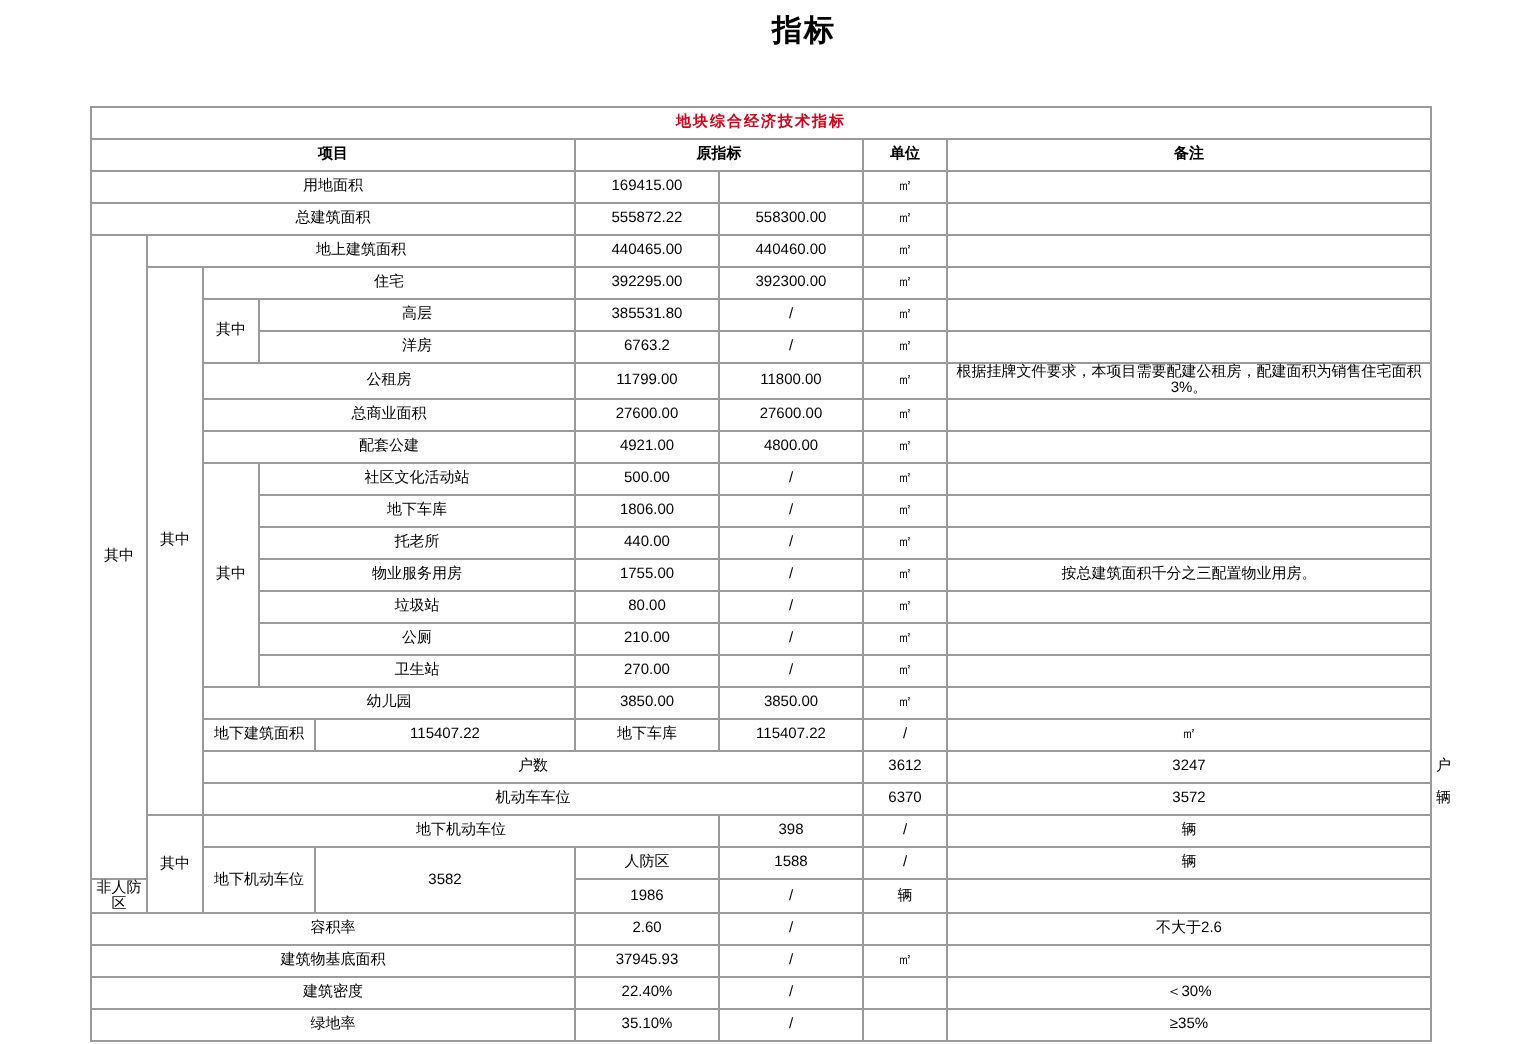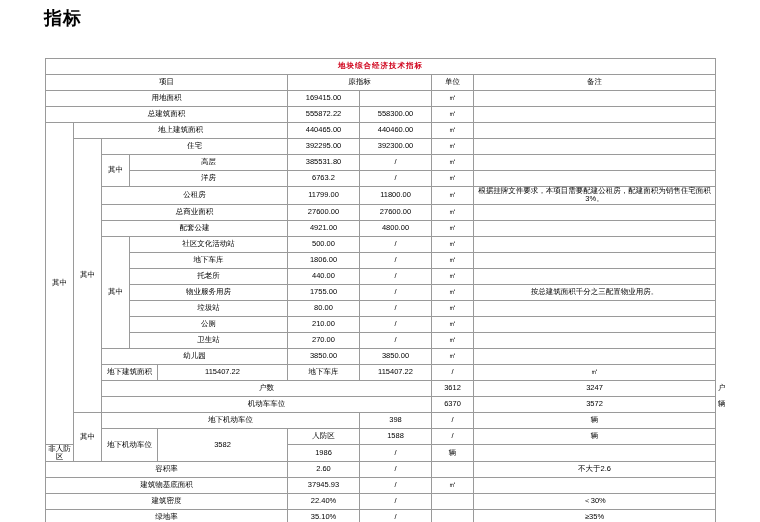--- a/index.html
+++ b/index.html
@@ -8,24 +8,25 @@
     background: #ffffff;
   }
   body {
     width: 760px;
     height: 522px;
     font-family: "Liberation Sans", sans-serif;
     color: #000;
     overflow: hidden;
   }
   .page-title {
-    font-size: 18px;
+    font-size: 15px;
     font-weight: bold;
     margin: 6px 0 0 44px;
     letter-spacing: 1px;
+    text-align: center;
   }
   .table-wrap {
     margin: 28px auto 0 auto;
     width: 670px;
   }
   table.main {
     border-collapse: collapse;
     width: 100%;
     table-layout: fixed;
   }
@@ -42,21 +43,21 @@
   td.hdr-title {
     background: #d9d9d9;
     color: #d0021b;
     font-weight: bold;
     font-size: 10px;
     height: 18px;
     letter-spacing: 1px;
   }
   td.hdr {
     background: #d9d9d9;
-    font-weight: normal;
+    font-weight: bold;
     font-size: 8px;
     height: 16px;
   }
   td.shade {
     background: #d9d9d9;
   }
   td.remark {
     font-size: 6.5px;
     text-align: center;
   }

